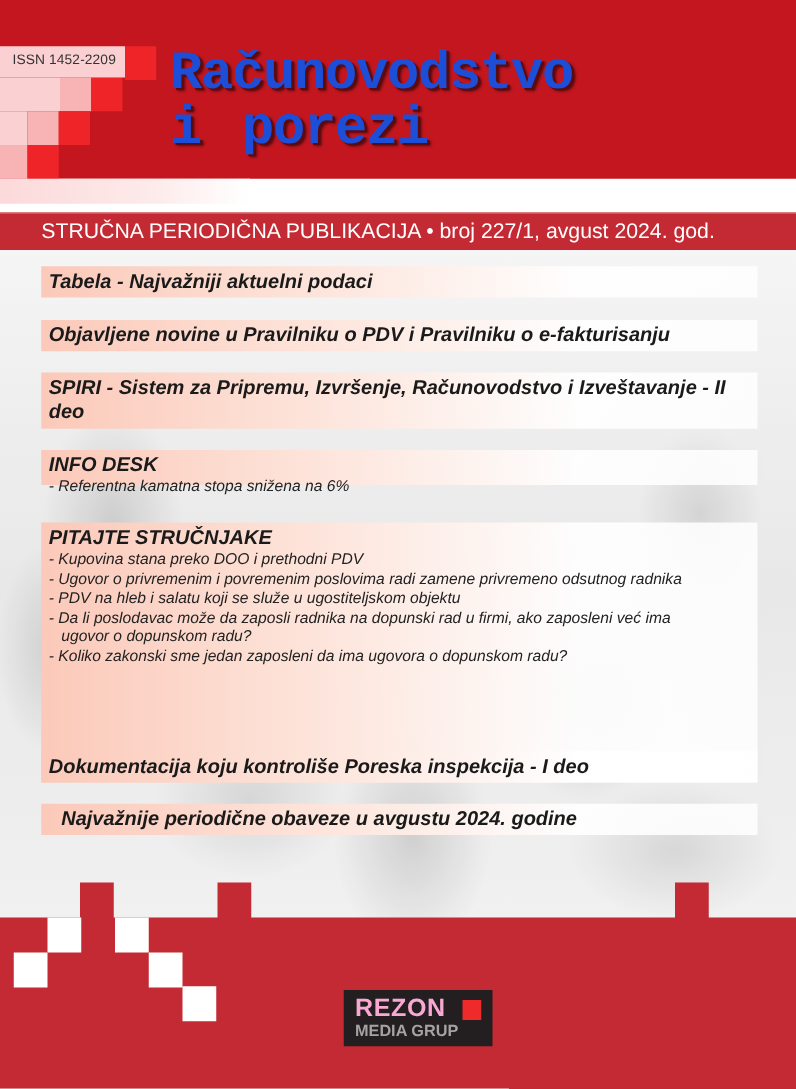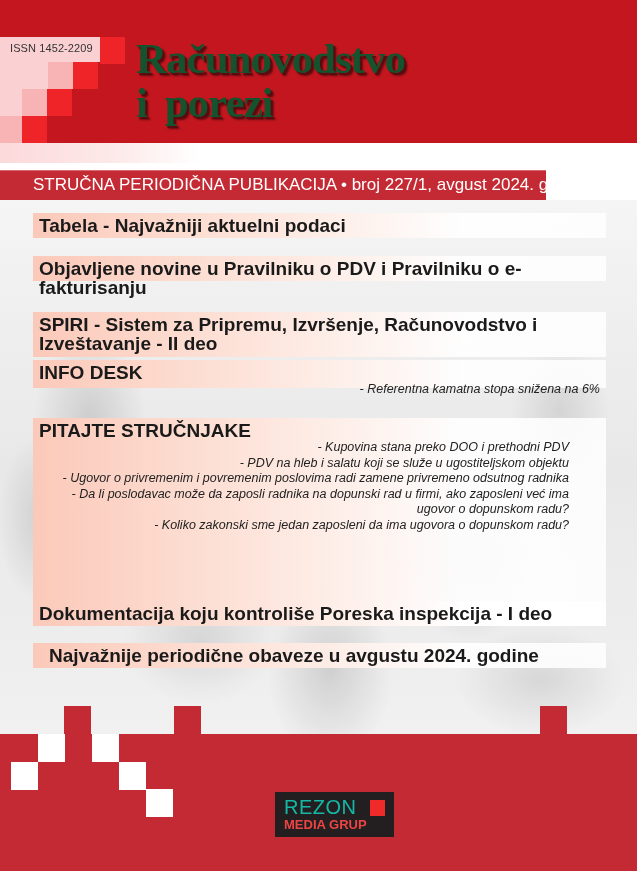--- a/index.html
+++ b/index.html
@@ -17,33 +17,33 @@
     .issn-box {
       position: absolute; left: 0; top: 37px; width: 100px; height: 25px;
       background: #fbd0d2;
     }
     .issn {
       position: absolute; left: 10px; top: 42px; font-size: 11px; color: #333;
       letter-spacing: 0.1px;
     }
     .title {
       position: absolute; left: 136px; top: 37px;
-      font-family: Liberation Serif, serif;
-      font-weight: bold; color: #14532d; font-size: 43px; line-height: 44px;
+      font-family: Liberation Mono, monospace;
+      font-weight: bold; color: #1d4ed8; font-size: 43px; line-height: 44px;
       text-shadow: 2px 2px 0 #5a0b0f, 3px 3px 2px rgba(0,0,0,0.5);
       letter-spacing: -1px;
     }
     .title .line2 { display: block; margin-left: 0; word-spacing: 8px; }
     .fade-strip {
       position: absolute; left: 0; top: 143px; width: 200px; height: 20px;
       background: linear-gradient(90deg, #fcd9db 0%, #fdeaea 60%, #ffffff 100%);
     }
     
     .band {
-      position: absolute; left: 0; top: 170px; width: 546px; height: 29px;
+      position: absolute; left: 0; top: 170px; width: 637px; height: 29px;
       background: #c42a33; border-top: 1px solid #d9686e;
     }
     .band span {
       position: absolute; left: 33px; top: 4px; color: #ffffff; font-size: 17px;
       white-space: nowrap;
     }
     
     .bg {
       position: absolute; left: 0; top: 200px; width: 637px; height: 542px;
       background:
@@ -56,47 +56,47 @@
         radial-gradient(ellipse 120px 80px at 540px 480px, rgba(150,150,150,0.3), transparent 70%),
         linear-gradient(180deg, #f4f4f4 0%, #e6e6e6 50%, #f0f0f0 100%);
       opacity: 0.9;
     }
     .item {
       position: absolute; left: 33px; width: 573px;
       background: linear-gradient(90deg, #fbc9b9 0%, #fde2d8 35%, rgba(255,255,255,0.92) 75%, rgba(255,255,255,0.85) 100%);
       padding: 3px 6px 3px 6px; box-sizing: border-box;
     }
     .item h3 {
-      margin: 0; font-size: 19px; font-weight: bold; color: #1a1a1a; line-height: 19px;
+      margin: 0; font-size: 16px; font-weight: bold; color: #1a1a1a; line-height: 19px; font-style: italic;
     }
-    .item ul { list-style: none; margin: 0; padding: 0; text-align: right; }
+    .item ul { list-style: none; margin: 0; padding: 0; }
     .item li {
       font-style: italic; font-size: 12.5px; color: #222; line-height: 15.5px;
       padding-left: 10px; text-indent: -10px;
     }
     
     .footer {
       position: absolute; left: 0; top: 734px; width: 637px; height: 137px;
       background: #c42a33;
     }
     .tab { position: absolute; background: #c42a33; width: 27px; height: 30px; }
     .wsq { position: absolute; width: 27px; height: 28px; background: #ffffff; }
     .logo {
       position: absolute; left: 275px; top: 792px; width: 119px; height: 45px;
       background: #231f20;
     }
     .logo .l1 {
-      position: absolute; left: 9px; top: 4px; color: #14b8a6; font-weight: normal;
+      position: absolute; left: 9px; top: 4px; color: #f9a8d4; font-weight: bold;
       font-size: 20px; letter-spacing: 0.5px; line-height: 22px;
     }
     .logo .sq {
       position: absolute; left: 95px; top: 8px; width: 15px; height: 16px; background: #ee2a2a;
     }
     .logo .l2 {
-      position: absolute; left: 9px; top: 25px; color: #ef4444; font-weight: bold;
+      position: absolute; left: 9px; top: 25px; color: #a3a3a3; font-weight: bold;
       font-size: 13px; line-height: 15px;
     }
   </style>
 </head>
 <body>
 
 <div class="header"></div>
 
 <div class="pix" style="left:100px;top:37px;background:#ee2429;"></div>
 <div class="pix" style="left:0;top:62px;width:48px;background:#fbd0d2;"></div>
@@ -120,35 +120,35 @@
 </div>
 
 <div class="bg"></div>
 
 <div class="item" style="top:213px;height:25px;">
   <h3>Tabela - Najvažniji aktuelni podaci</h3>
 </div>
 <div class="item" style="top:256px;height:25px;">
   <h3>Objavljene novine u Pravilniku o PDV i Pravilniku o e-fakturisanju</h3>
 </div>
-<div class="item" style="top:312px;height:45px;">
+<div class="item" style="top:298px;height:45px;">
   <h3>SPIRI - Sistem za Pripremu, Izvršenje, Računovodstvo i Izveštavanje - II deo</h3>
 </div>
 <div class="item" style="top:360px;height:28px;">
   <h3>INFO DESK</h3>
   <ul>
     <li>- Referentna kamatna stopa snižena na 6%</li>
   </ul>
 </div>
 <div class="item" style="top:418px;height:208px;">
   <h3>PITAJTE STRUČNJAKE</h3>
   <ul style="width:530px;">
     <li>- Kupovina stana preko DOO i prethodni PDV</li>
+    <li>- Ugovor o privremenim i povremenim poslovima radi zamene privremeno odsutnog radnika</li>
     <li>- PDV na hleb i salatu koji se služe u ugostiteljskom objektu</li>
-    <li>- Ugovor o privremenim i povremenim poslovima radi zamene privremeno odsutnog radnika</li>
     <li>- Da li poslodavac može da zaposli radnika na dopunski rad u firmi, ako zaposleni već ima ugovor o dopunskom radu?</li>
     <li>- Koliko zakonski sme jedan zaposleni da ima ugovora o dopunskom radu?</li>
   </ul>
 </div>
 <div class="item" style="top:601px;height:25px;">
   <h3>Dokumentacija koju kontroliše Poreska inspekcija - I deo</h3>
 </div>
 <div class="item" style="top:643px;height:25px;padding-left:16px;">
   <h3>Najvažnije periodične obaveze u avgustu 2024. godine</h3>
 </div>

